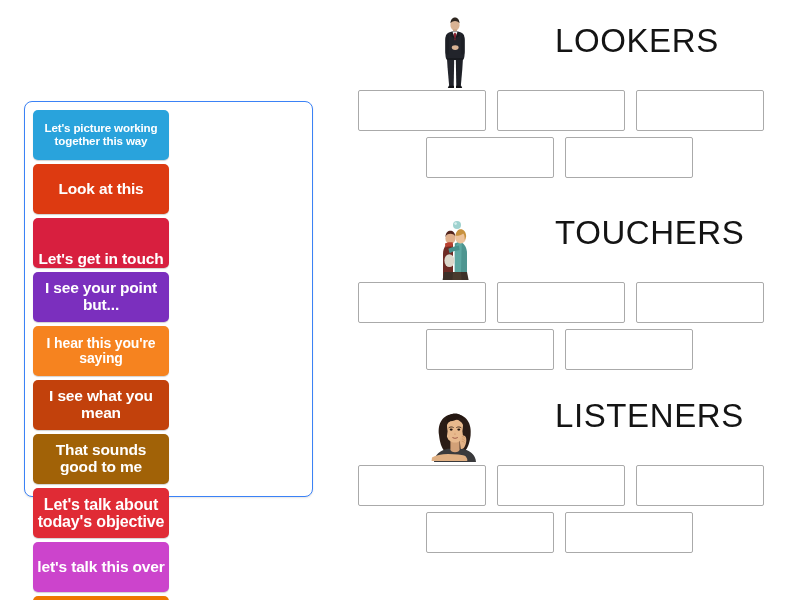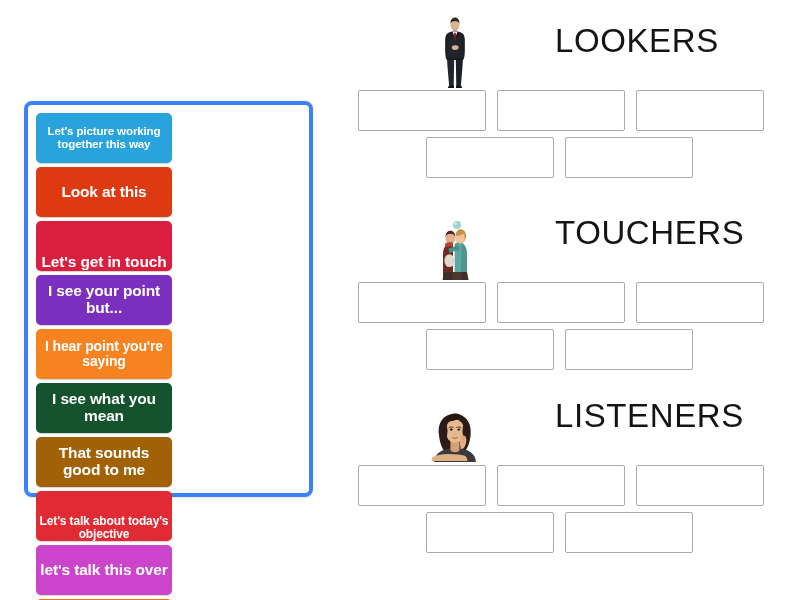--- a/index.html
+++ b/index.html
@@ -17,21 +17,21 @@
 
   
   #tile-tray {
     position: absolute;
     left: 24px;
     top: 101px;
     width: 289px;
     height: 396px;
     box-sizing: border-box;
     background: #ffffff;
-    border: 4px solid #3b82f6;
+    border: 1px solid #3b82f6;
     border-radius: 8px;
     box-shadow: 0 1px 2px rgba(0,0,0,0.10);
     padding: 6px 5px;
   }
   #tile-grid {
     display: flex;
     flex-wrap: wrap;
     align-content: flex-start;
   }
   .tile {
@@ -53,21 +53,21 @@
     cursor: move;
     user-select: none;
     overflow: hidden;
   }
   .tile .tile-text {
     display: block;
     width: 100%;
   }
   .fs-15 { font-size: 15.5px; }
   .fs-14 { font-size: 14px; }
-  .fs-13 { font-size: 12px; align-items: flex-end; }
+  .fs-13 { font-size: 16px; }
   .fs-12 { font-size: 11.6px; }
 
   
   #groups {
     position: absolute;
     left: 340px;
     top: 0;
     width: 460px;
     height: 600px;
   }
@@ -137,23 +137,23 @@
       <div class="tile fs-15" style="background: rgb(221, 58, 17);">
         <span class="tile-text">Look at this</span>
       </div>
       <div class="tile fs-15" style="background: rgb(216, 31, 63); align-items: flex-end;">
         <span class="tile-text">Let's get in touch</span>
       </div>
       <div class="tile fs-15" style="background: rgb(123, 47, 190);">
         <span class="tile-text">I see your point but...</span>
       </div>
       <div class="tile fs-14" style="background: rgb(246, 131, 31);">
-        <span class="tile-text">I hear point you're saying</span>
-      </div>
-      <div class="tile fs-15" style="background: #14532d;">
+        <span class="tile-text">I hear this you're saying</span>
+      </div>
+      <div class="tile fs-15" style="background: #c2410c;">
         <span class="tile-text">I see what you mean</span>
       </div>
       <div class="tile fs-15" style="background: #a16207;">
         <span class="tile-text">That sounds good to me</span>
       </div>
       <div class="tile fs-13" style="background: rgb(224, 43, 53);">
         <span class="tile-text">Let's talk about today's objective</span>
       </div>
       <div class="tile fs-15" style="background: rgb(204, 68, 204);">
         <span class="tile-text">let's talk this over</span>

